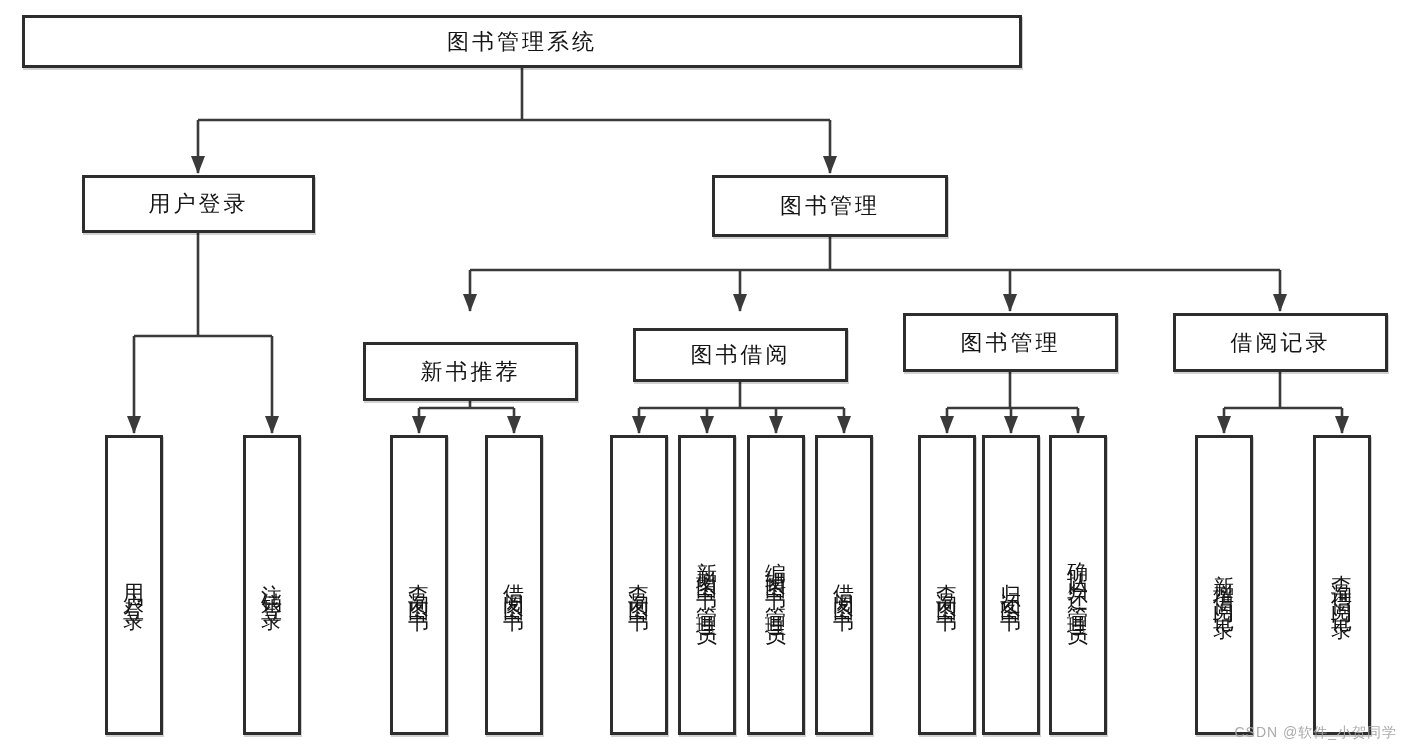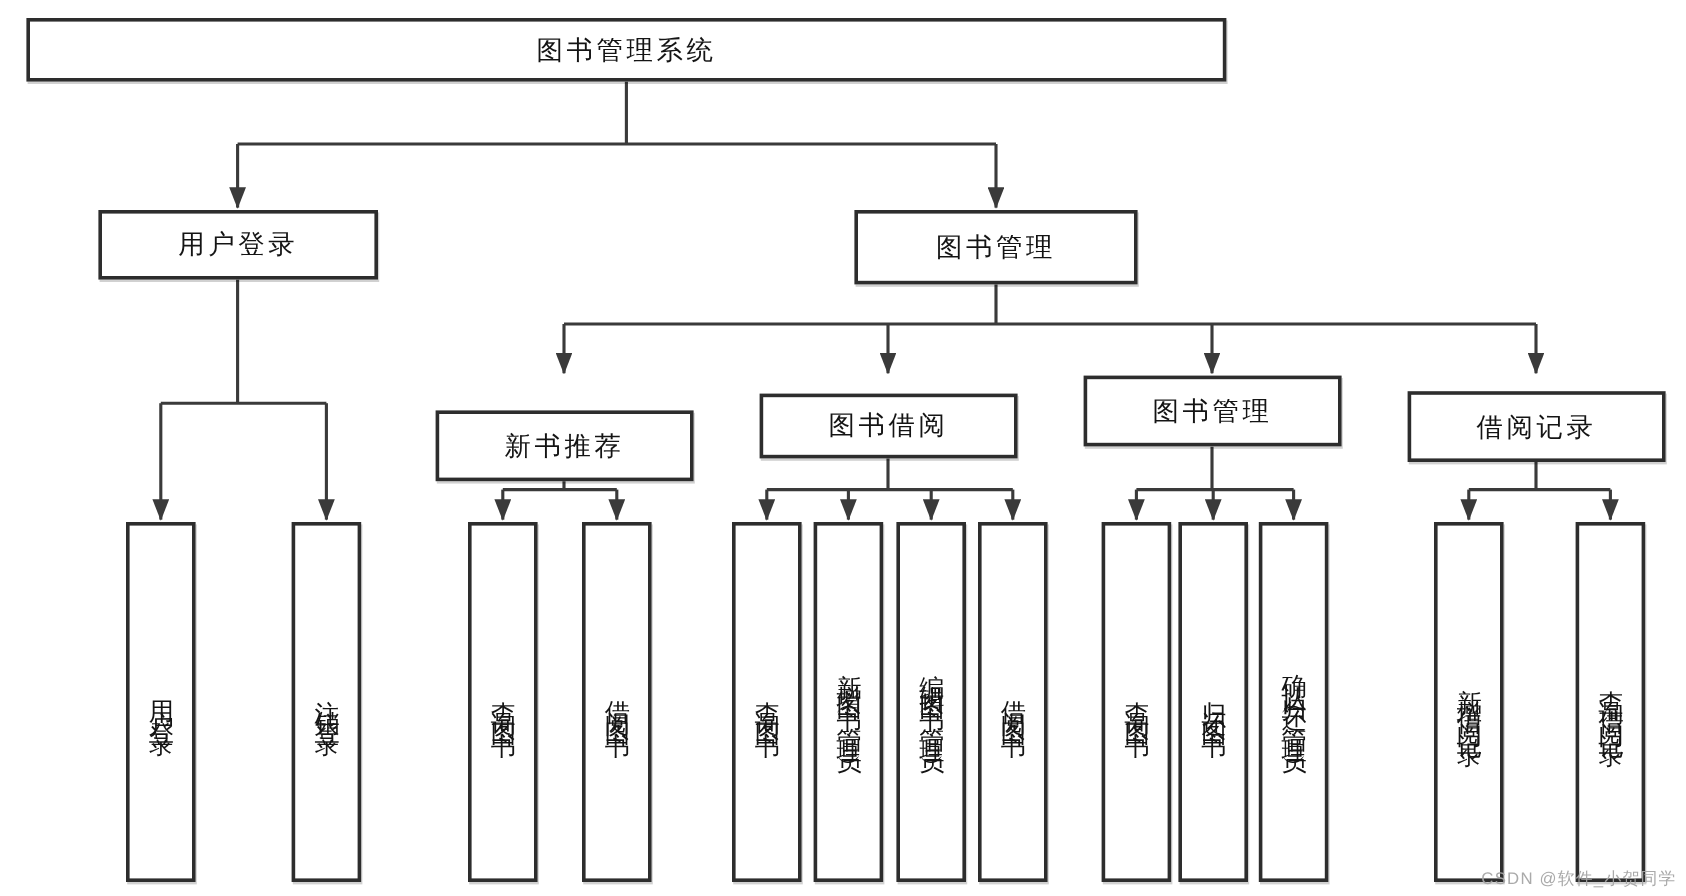--- a/index.html
+++ b/index.html
@@ -132,21 +132,21 @@
 
   <div class="box hbox" style="left:363px; top:313px; width:215px; height:59px;margin-top:29px;">
     <span>新书推荐</span>
   </div>
   <div class="box hbox" style="left:633px; top:313px; width:215px; height:54px;margin-top:15px;">
     <span>图书借阅</span>
   </div>
   <div class="box hbox" style="left:903px; top:313px; width:215px; height:59px;">
     <span>图书管理</span>
   </div>
-  <div class="box hbox" style="left:1173px; top:326px; width:215px; height:59px;">
+  <div class="box hbox" style="left:1173px; top:313px; width:215px; height:59px;">
     <span>借阅记录</span>
   </div>
 
   <div class="box vbox" style="left:105px;">
     <span class="vlabel">用户登录</span>
   </div>
   <div class="box vbox" style="left:243px;">
     <span class="vlabel">注销登录</span>
   </div>
 

